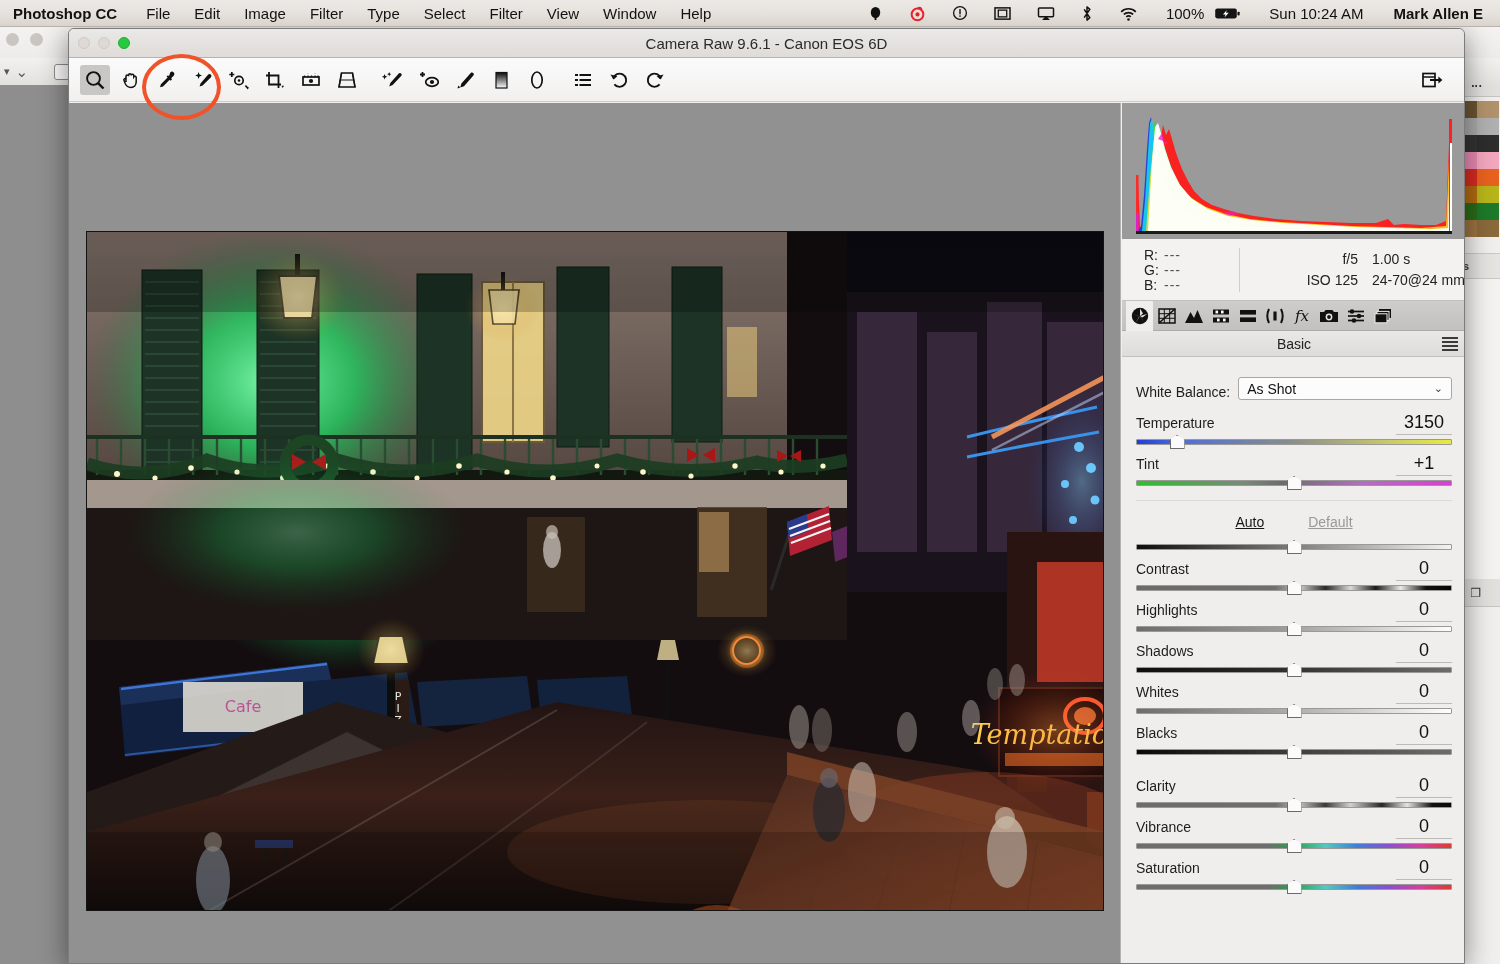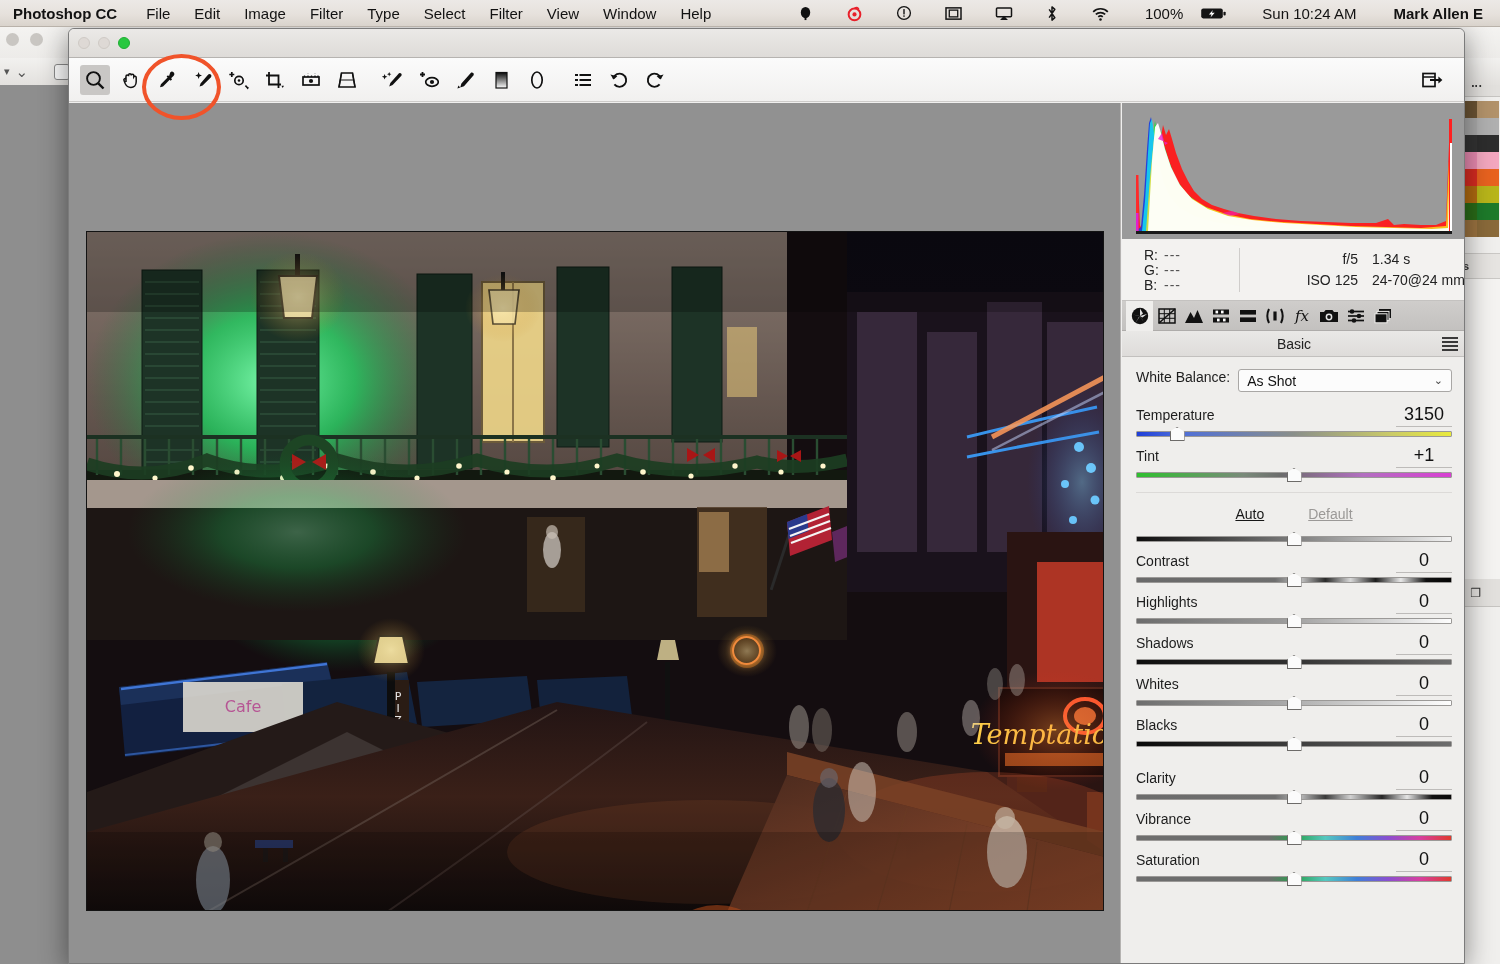--- a/index.html
+++ b/index.html
@@ -13,21 +13,21 @@
   #menubar {
     position: absolute; top: 0; left: 0; width: 1500px; height: 27px;
     background: linear-gradient(to bottom,#ece9e6 0%, #e6e1dc 55%, #d9d3cc 100%);
     border-bottom: 1px solid #b9b2aa;
     display: flex; align-items: center; z-index: 60;
   }
   #menubar .apple-left { display:flex; align-items:center; }
   .mb-item { font-size: 15px; color: #121212; padding: 0 12px; white-space: nowrap; line-height: 27px; }
   .mb-item.app { font-weight: bold; padding-left: 13px; padding-right: 17px; }
   #menubar .spacer { flex: 1; }
-  .mb-right { display: flex; align-items: center; gap: 11px; padding-right: 4px; }
+  .mb-right { display: flex; align-items: center; gap: 4px; padding-right: 4px; }
   .mb-ico { padding: 0 11px; font-size: 15px; color: #141414; line-height: 27px; display:flex; align-items:center; }
   .mb-text { font-size: 15px; color: #121212; padding: 0 13px; white-space: nowrap; }
 
   
   #ps-options {
     position: absolute; top: 27px; left: 0; width: 1500px; height: 58px;
     background: linear-gradient(to bottom,#f4f3f1,#e7e5e2);
     border-bottom: 1px solid #bcbcbc; z-index: 5;
   }
   #ps-tb-dots { position:absolute; top:33px; left:6px; display:flex; gap:11px; z-index: 6;}
@@ -158,21 +158,21 @@
   #panel-header {
     height: 26px; background: linear-gradient(to bottom,#e9e8e6,#dedcda);
     border-bottom: 1px solid #c2c0be; display:flex; align-items:center; justify-content:center;
     position: relative; font-size: 14px; color: #222;
   }
   #panel-menu-icon { position: absolute; right: 8px; width:16px; display:flex; flex-direction:column; gap:2px;}
   #panel-menu-icon i { display:block; height:2px; background:#3a3a3a; }
 
   #basic-body { padding: 12px 14px 0 14px; background:#efeeec; height: 608px;}
 
-  .wb-row { display:flex; align-items:flex-start; margin-bottom: 12px; }
+  .wb-row { display:flex; align-items:flex-end; margin-bottom: 12px; margin-top: 8px; }
   .wb-label { font-size: 14px; color:#1d1d1d; margin-right: 8px; }
   .wb-select {
     flex:1; height: 23px; background: #fcfcfc; border: 1px solid #a9a7a5; border-radius: 3px;
     display:flex; align-items:center; padding: 0 8px; font-size: 14px; color:#111; position: relative;
   }
   .wb-select .chev { position:absolute; right:8px; font-size: 11px; color:#444; }
 
   .sl { margin-bottom: 4px; }
   .sl-top { display:flex; align-items:baseline; justify-content: space-between; height: 21px; }
   .sl-name { font-size: 14px; color: #1d1d1d; }
@@ -337,20 +337,21 @@
 </div>
 
 <div id="craw">
 
   <div id="craw-title">
     <div class="tl-dots">
       <i class="tl-red"></i>
       <i class="tl-yel"></i>
       <i class="tl-grn"></i>
     </div>
+    <div id="craw-title-text">Camera Raw 9.6.1  -  Canon EOS 6D</div>
   </div>
 
   <div id="craw-toolbar">
     <div class="tool active">
       <svg width="22" height="22" viewBox="0 0 22 22">
           <circle cx="9.5" cy="9.5" r="6.4" fill="none" stroke="#111" stroke-width="1.9"></circle>
           <line x1="14.3" y1="14.3" x2="19.5" y2="19.5" stroke="#111" stroke-width="2.4"></line>
         </svg>
     </div>
     <div class="tool">
@@ -844,21 +845,21 @@
           <span>---</span>
         </div>
         <div>
           <b>B:</b>
           <span>---</span>
         </div>
       </div>
       <div id="exif-right">
         <div class="exif-row">
           <span class="c1">f/5</span>
-          <span class="c2">1.34 s</span>
+          <span class="c2">1.00 s</span>
         </div>
         <div class="exif-row">
           <span class="c1">ISO 125</span>
           <span class="c2">24-70@24 mm</span>
         </div>
       </div>
     </div>
 
     <div id="panel-tabs">
       <div class="ptab active">

